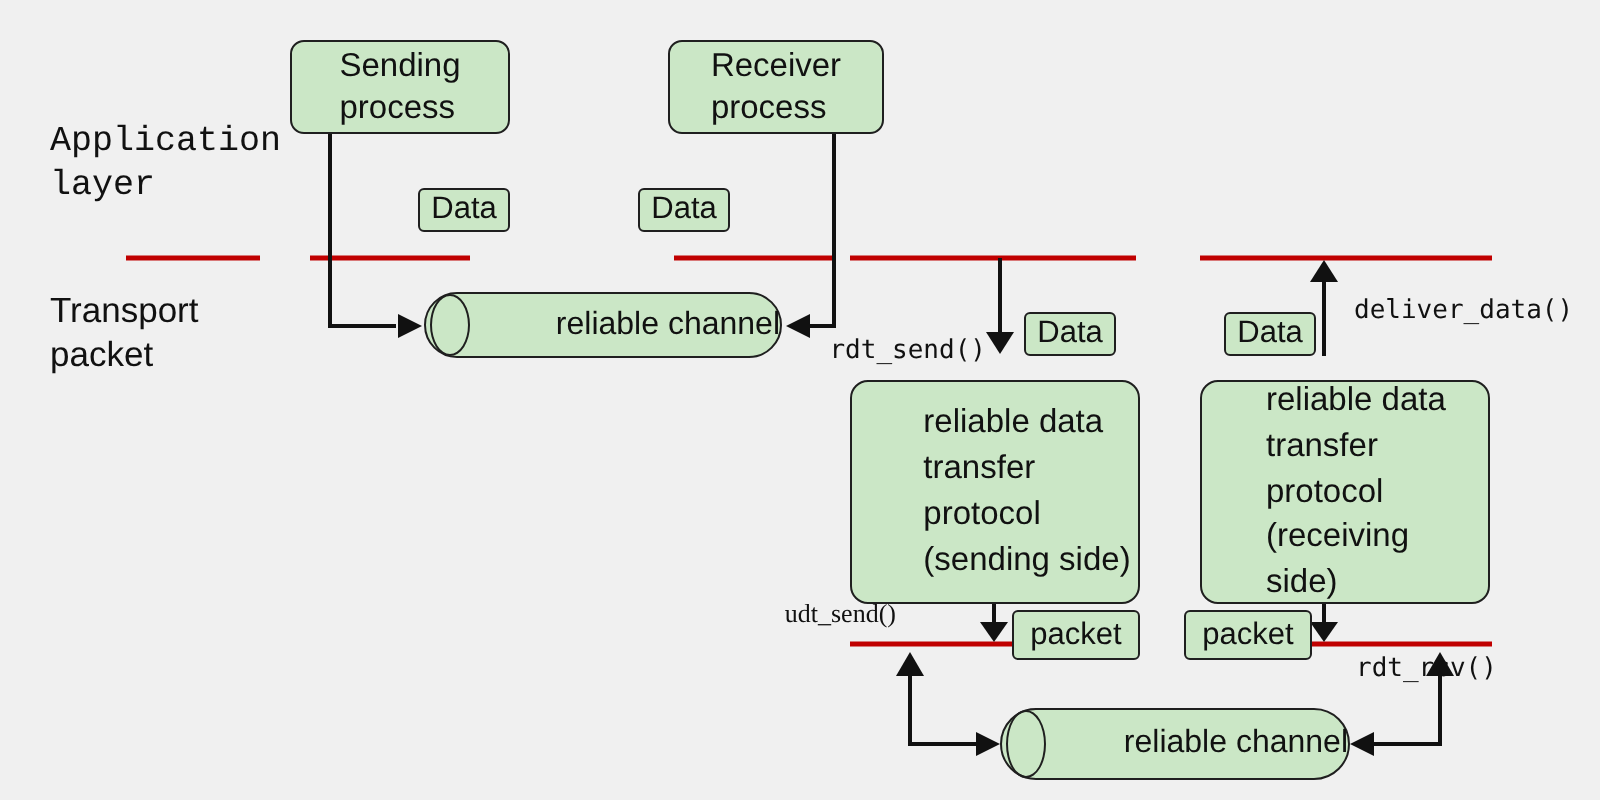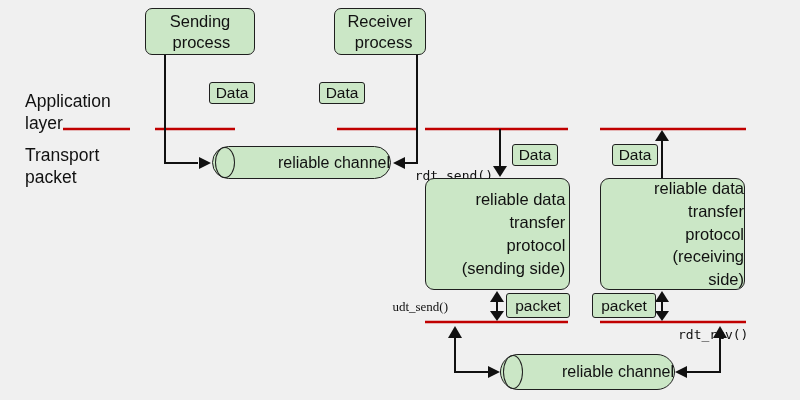--- a/index.html
+++ b/index.html
@@ -8,21 +8,21 @@
     background:var(--bg, #f0f0f0);
     font-family:"Liberation Sans", sans-serif;
     color:var(--ink, #111111);
   }
   .stage svg { position:absolute; left:0; top:0; }
   .box {
     position:absolute; box-sizing:border-box;
     background:var(--fill, #cbe7c6);
     border:1.7px solid var(--border, #1f1f1f);
     display:flex; align-items:center; justify-content:center;
-    text-align:right; white-space:pre-line;
+    text-align:left; white-space:pre-line;margin-top:12px;
   }
   .proc  { border-radius:7px; font-size:16.5px; line-height:1.22; }
   .proto { border-radius:9px; font-size:16.5px; line-height:1.38;padding-left:32px; }
   .tag   { border-radius:3px; font-size:15.5px; border-width:1.5px; }
   .cyl {
     position:absolute; box-sizing:border-box;
     background:var(--fill, #cbe7c6);
     border:1.7px solid var(--border, #1f1f1f);
     border-radius:999px;
     display:flex; align-items:center; justify-content:flex-end;
@@ -89,41 +89,42 @@
         <polygon points="488,366 488,378 500,372" stroke="none"></polygon>
       </g>
       <g>
         <path d="M720,336 L720,372 L687,372" fill="none"></path>
         <polygon points="713,338 727,338 720,326" stroke="none"></polygon>
         <polygon points="687,366 687,378 675,372" stroke="none"></polygon>
       </g>
     </g>
   </svg>
 
-  <div class="label" style="left:25px; top:90px;">Application
+  <div class="label" style="left:25px; top:60px;font-family:Liberation Mono, monospace;">Application
 layer</div>
   <div class="label" style="left:25px; top:144px;">Transport
 packet</div>
 
   <div class="box proc" style="left:145px; top:8px; width:110px; height:47px;">Sending
 process</div>
-  <div class="box proc" style="left:334px; top:8px; width:92px; height:47px;">Receiver
+  <div class="box proc" style="left:334px; top:8px; width:108px; height:47px;">Receiver
 process</div>
 
   <div class="box tag" style="left:209px; top:82px; width:46px; height:22px;">Data</div>
   <div class="box tag" style="left:319px; top:82px; width:46px; height:22px;">Data</div>
 
   <div class="cyl" style="left:212px; top:146px; width:179px; height:33px;">
     <span class="cap"></span>
     <span>reliable channel</span>
   </div>
 
   <div class="fn" style="right:307px; top:148px;margin-top:20px;">rdt_send()</div>
   <div class="box tag" style="left:512px; top:144px; width:46px; height:22px;">Data</div>
   <div class="box tag" style="left:612px; top:144px; width:46px; height:22px;">Data</div>
+  <div class="fn" style="left:677px; top:148px;">deliver_data()</div>
 
   <div class="box proto" style="left:425px; top:178px; width:145px; height:112px;">reliable data
 transfer
 protocol
 (sending side)</div>
   <div class="box proto" style="left:600px; top:178px; width:145px; height:112px;">reliable data
 transfer
 protocol
 (receiving side)</div>
 

